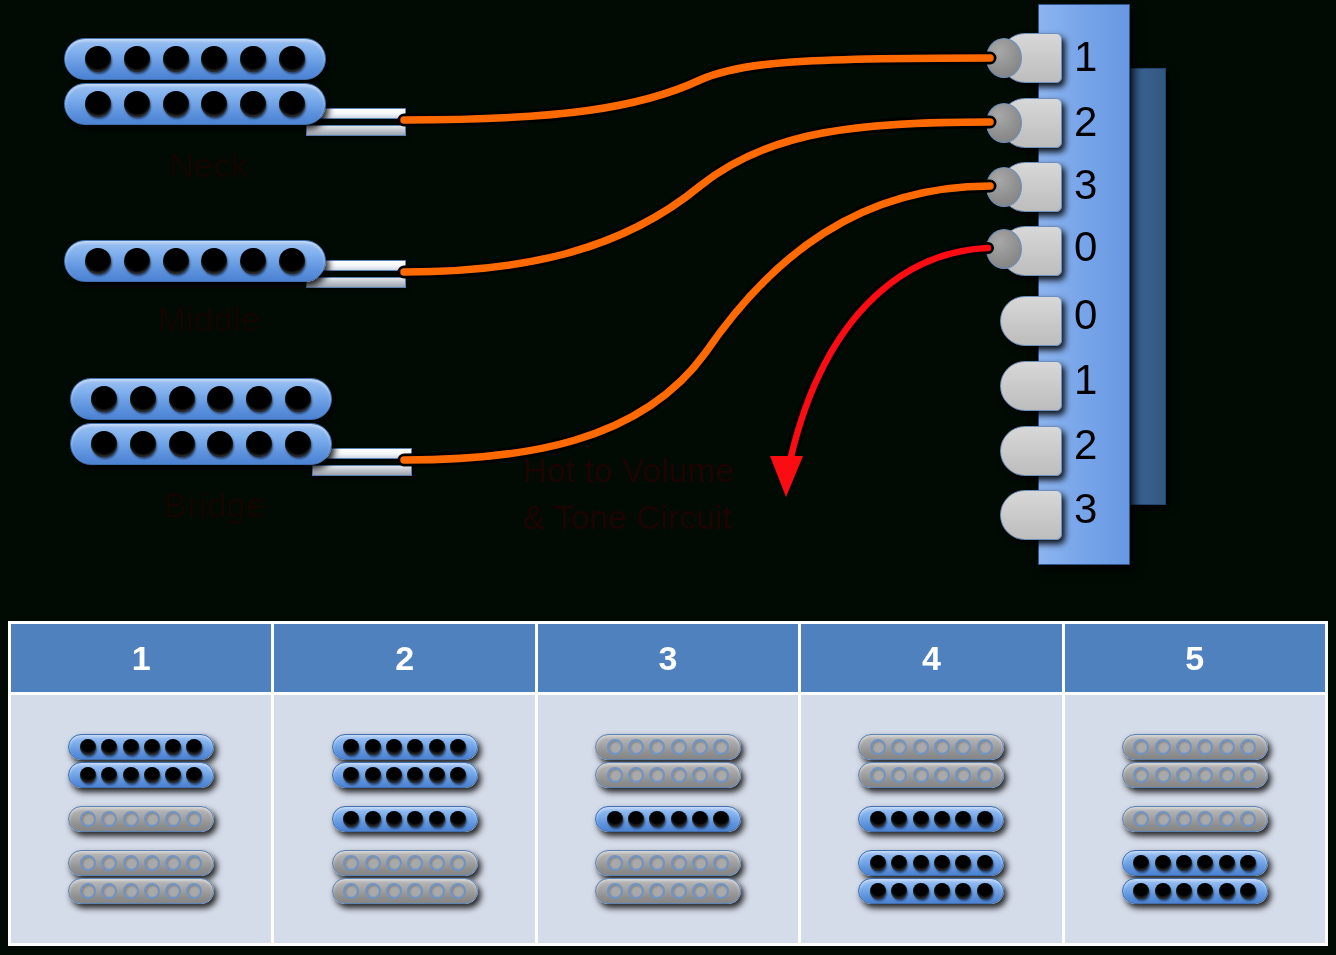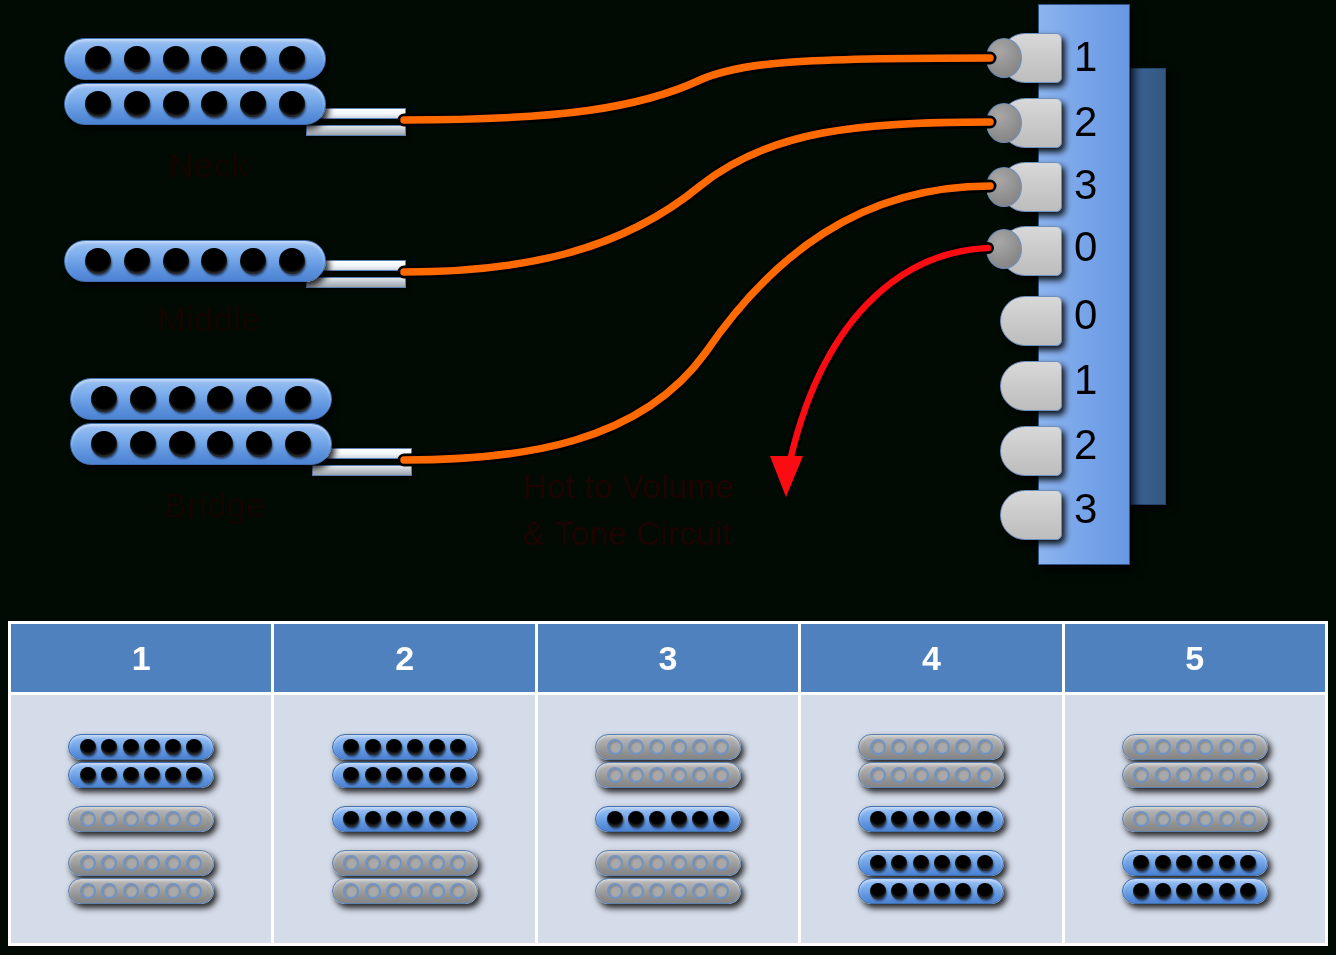--- a/index.html
+++ b/index.html
@@ -312,21 +312,21 @@
           <span class="pole"></span>
         </div>
       </div>
       <div class="pk-label" style="top:108px;">Bridge</div>
     </div>
     <div class="leads" style="left:312px; top:448px; width:104px; height:32px;">
       <div class="lead-white" style="left:0; top:0;"></div>
       <div class="lead-gray" style="left:0; top:17px;"></div>
     </div>
 
-    <div class="annot" style="left:523px; top:464px;">Hot to Volume
+    <div class="annot" style="left:523px; top:448px;">Hot to Volume
 &amp; Tone Circuit</div>
 
     <div id="switch" style="left:1000px; top:0px; width:200px; height:580px;">
 
       <div class="sw-back" style="left:130px; top:68px; width:34px; height:435px;"></div>
       <div class="sw-body" style="left:38px; top:4px; width:90px; height:559px;"></div>
 
       <div class="lug" style="left:0px; top:33px;"></div>
       <div class="solder" style="left:-14px; top:38px;"></div>
       <div class="lug-num" style="left:74px; top:36px;">1</div>

